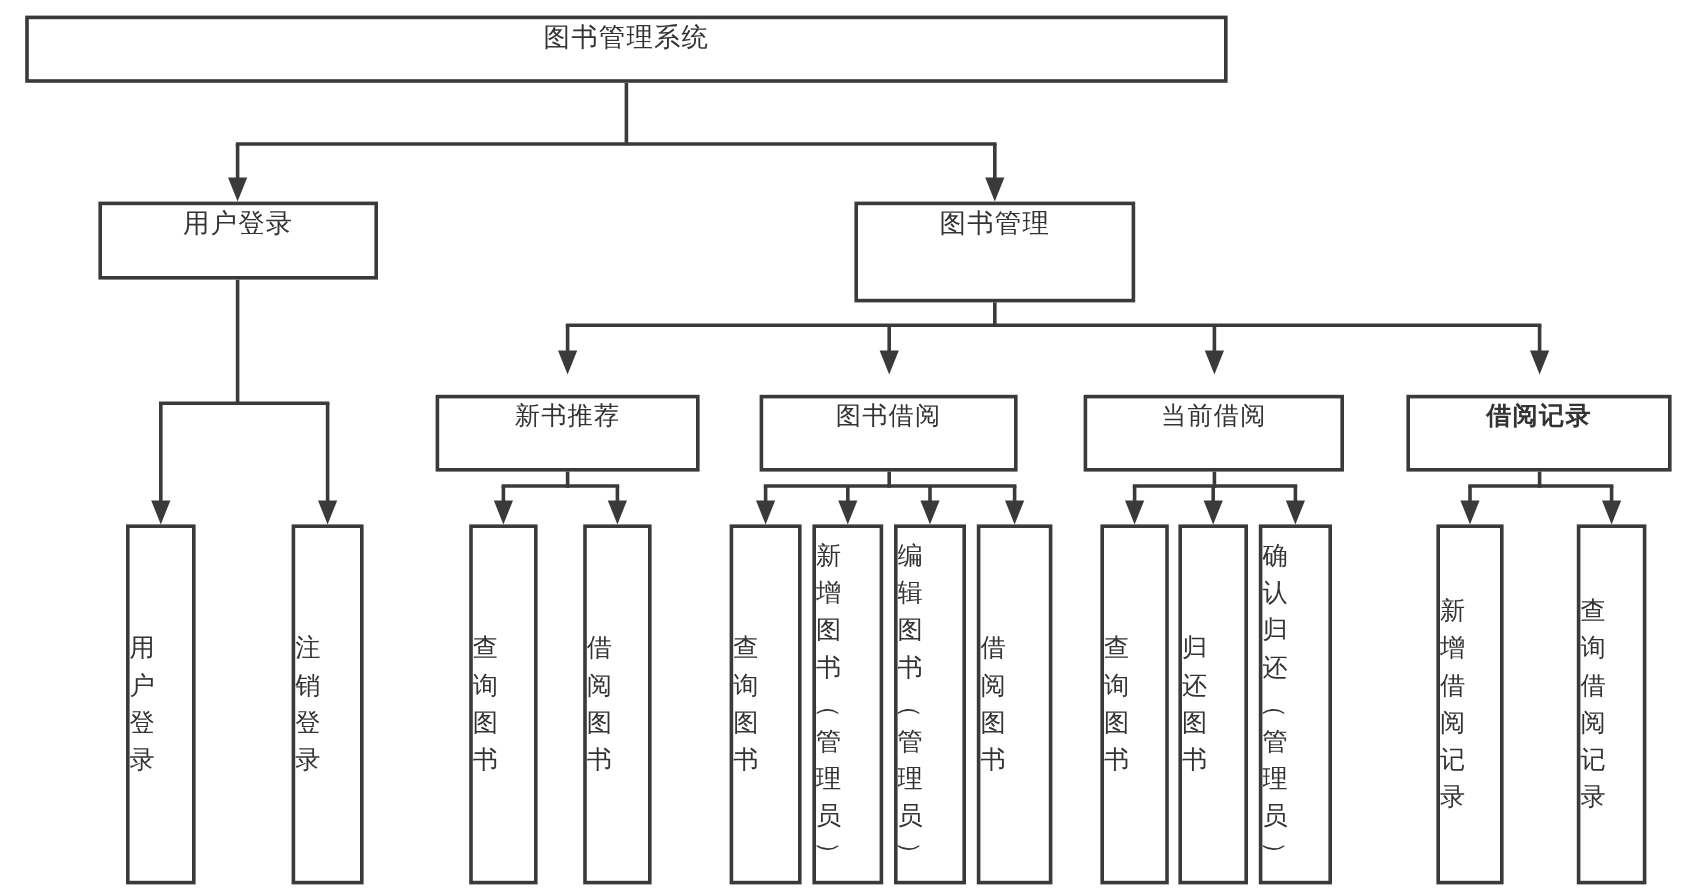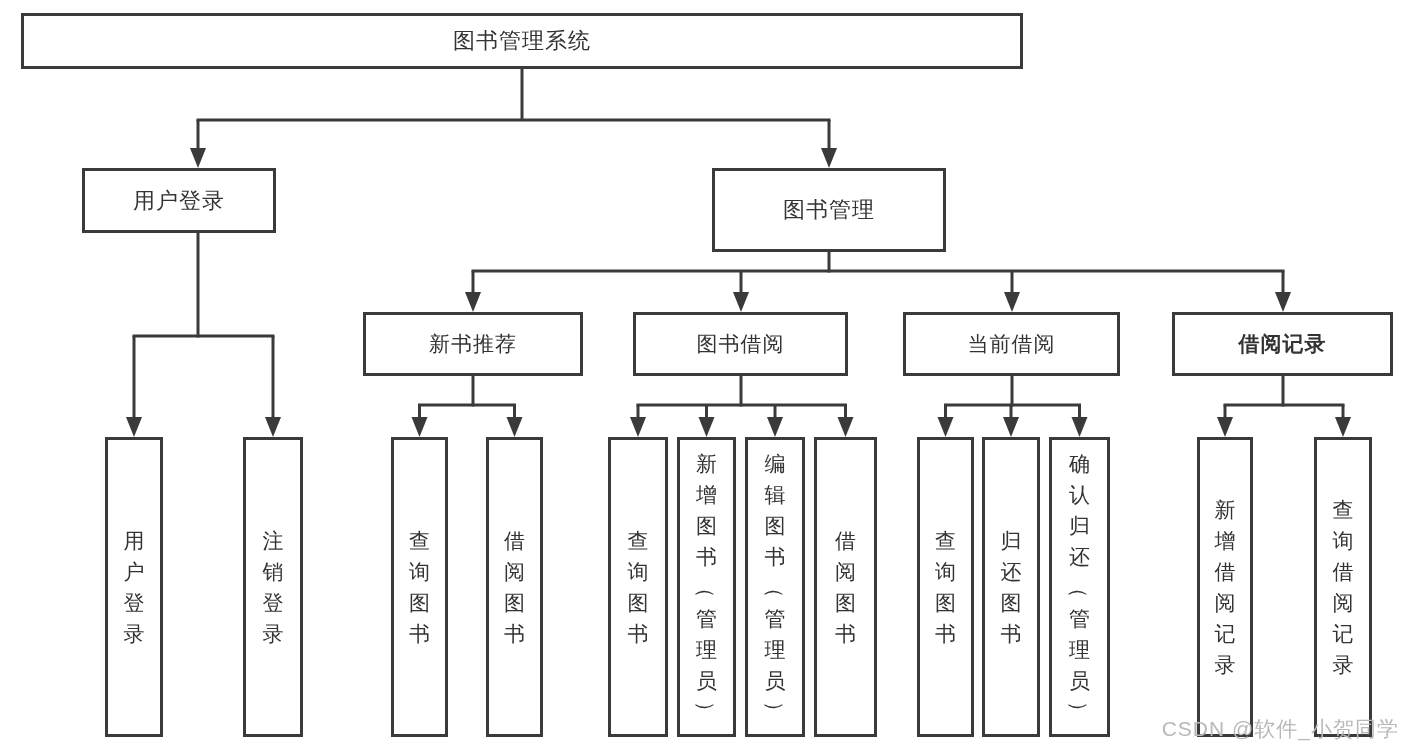--- a/index.html
+++ b/index.html
@@ -19,25 +19,25 @@
   .connector-layer{position:absolute;left:0;top:0;}
   .connector-stroke{stroke:var(--line);stroke-width:3;fill:none;}
   .connector-fill{fill:var(--line);stroke:none;}
   .box{
     position:absolute;
     box-sizing:border-box;
     border:3px solid var(--line);
     background:var(--bg);
     color:var(--text);
     display:flex;
-    align-items:center;
+    align-items:flex-start;
     justify-content:center;
   }
   .hbox{font-size:22px;letter-spacing:1px;}
-  .hbox.lvl3{font-size:21px;}
+  .hbox.lvl3{font-size:21px;margin-top:17px;}
   .vbox{
     flex-direction:column;
     gap:10px;
     font-size:21px;
   }
   .vchar{display:block;line-height:1;}
   .vchar.rot{transform:rotate(90deg);}
   .watermark{
     position:absolute;
     right:6px;
@@ -120,21 +120,21 @@
       <polygon points="1071.5,417 1087.5,417 1079.5,437"></polygon>
       <polygon points="1217,417 1233,417 1225,437"></polygon>
       <polygon points="1335,417 1351,417 1343,437"></polygon>
     </g>
   </svg>
 
   <div class="box hbox" style="left:21px;top:13px;width:1002px;height:56px;">
     <span>图书管理系统</span>
   </div>
 
-  <div class="box hbox" style="left:82px;top:168px;width:194px;height:65px;">
+  <div class="box hbox" style="left:82px;top:168px;width:233px;height:65px;">
     <span>用户登录</span>
   </div>
   <div class="box hbox" style="left:712px;top:168px;width:234px;height:84px;">
     <span>图书管理</span>
   </div>
 
   <div class="box hbox lvl3" style="left:363px;top:312px;width:220px;height:64px;">
     <span>新书推荐</span>
   </div>
   <div class="box hbox lvl3" style="left:633px;top:312px;width:215px;height:64px;">
@@ -242,15 +242,14 @@
     </div>
   <div class="box vbox" style="left:1314px;top:437px;width:58px;height:300px;">
       <span class="vchar">查</span>
       <span class="vchar">询</span>
       <span class="vchar">借</span>
       <span class="vchar">阅</span>
       <span class="vchar">记</span>
       <span class="vchar">录</span>
     </div>
 
-  <div class="watermark">CSDN @软件_小贺同学</div>
 
 </div>
 
 </body></html>

